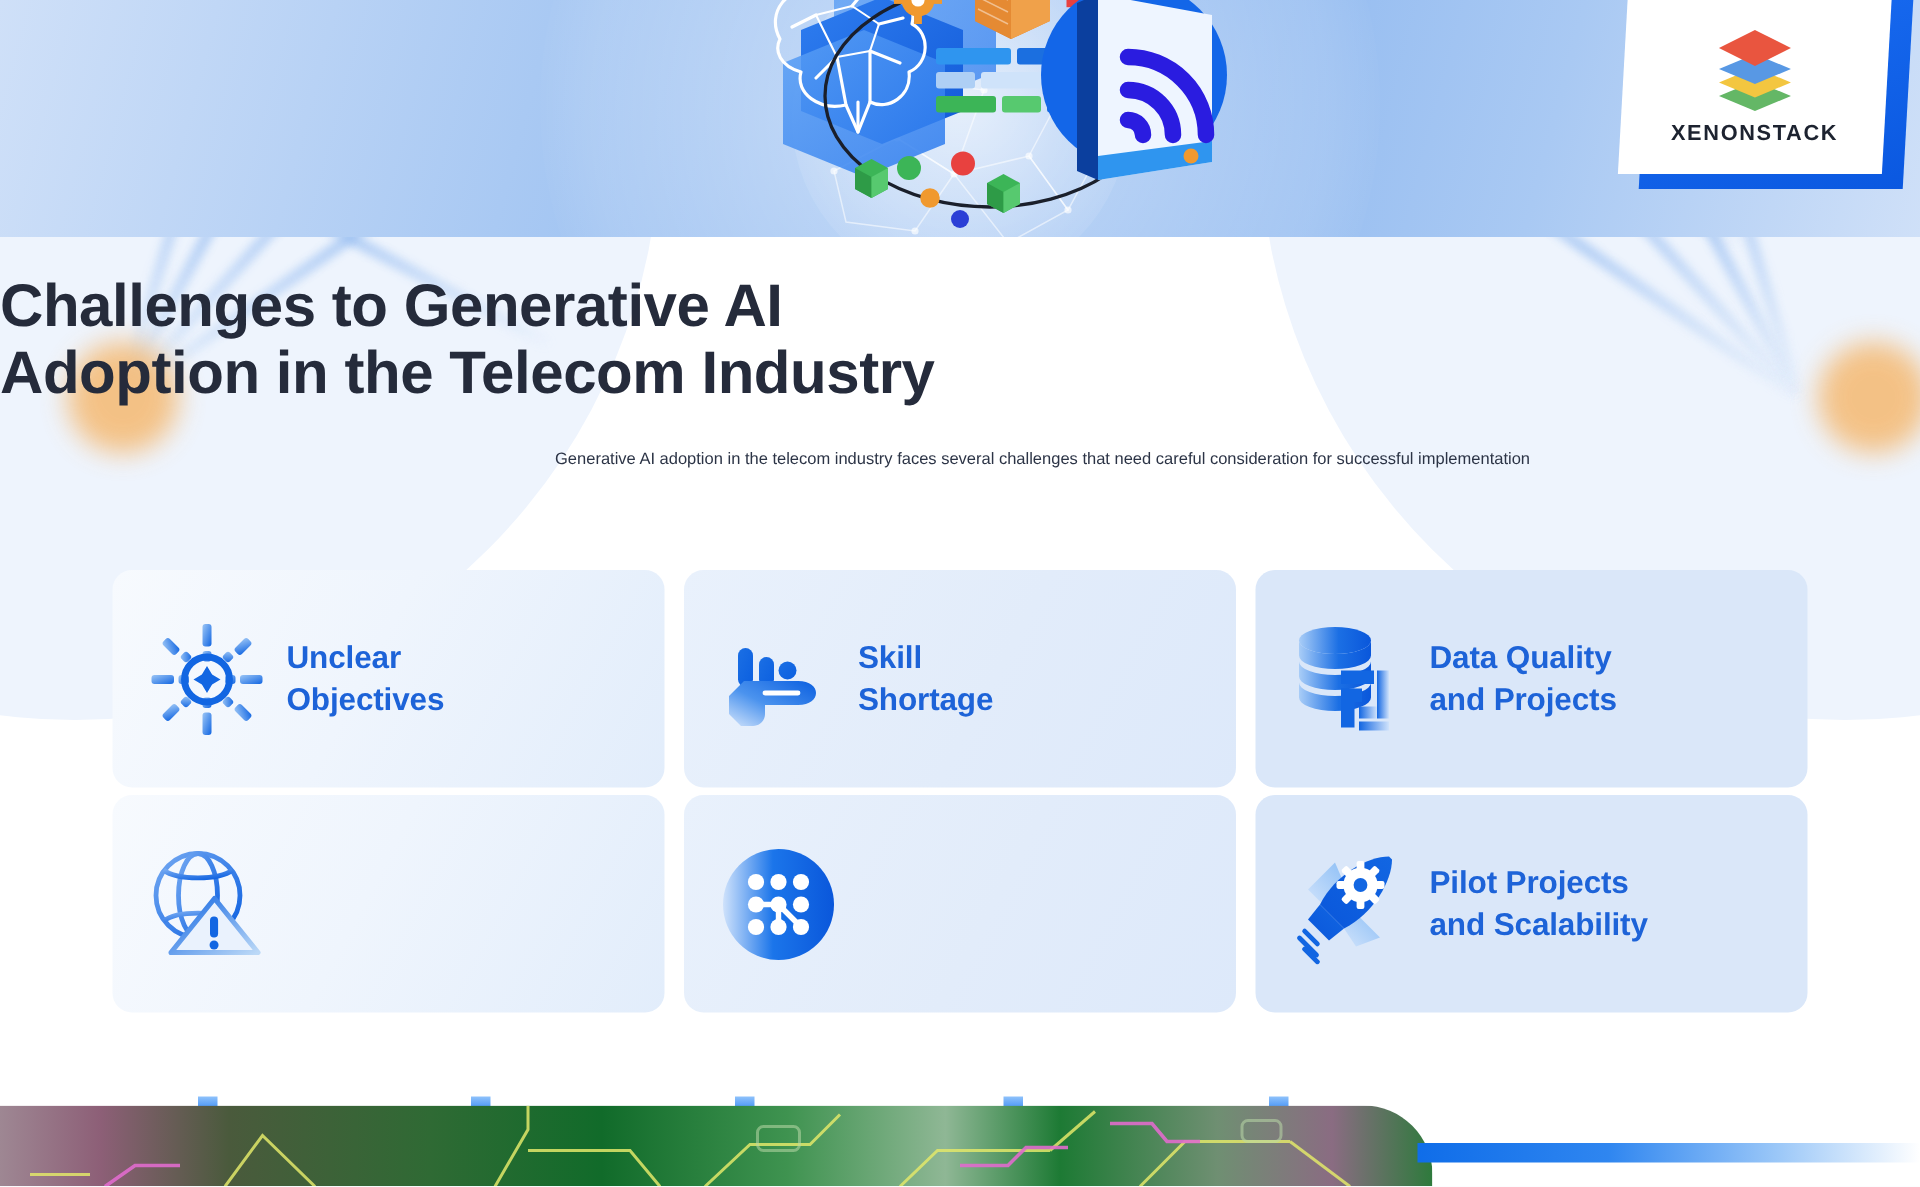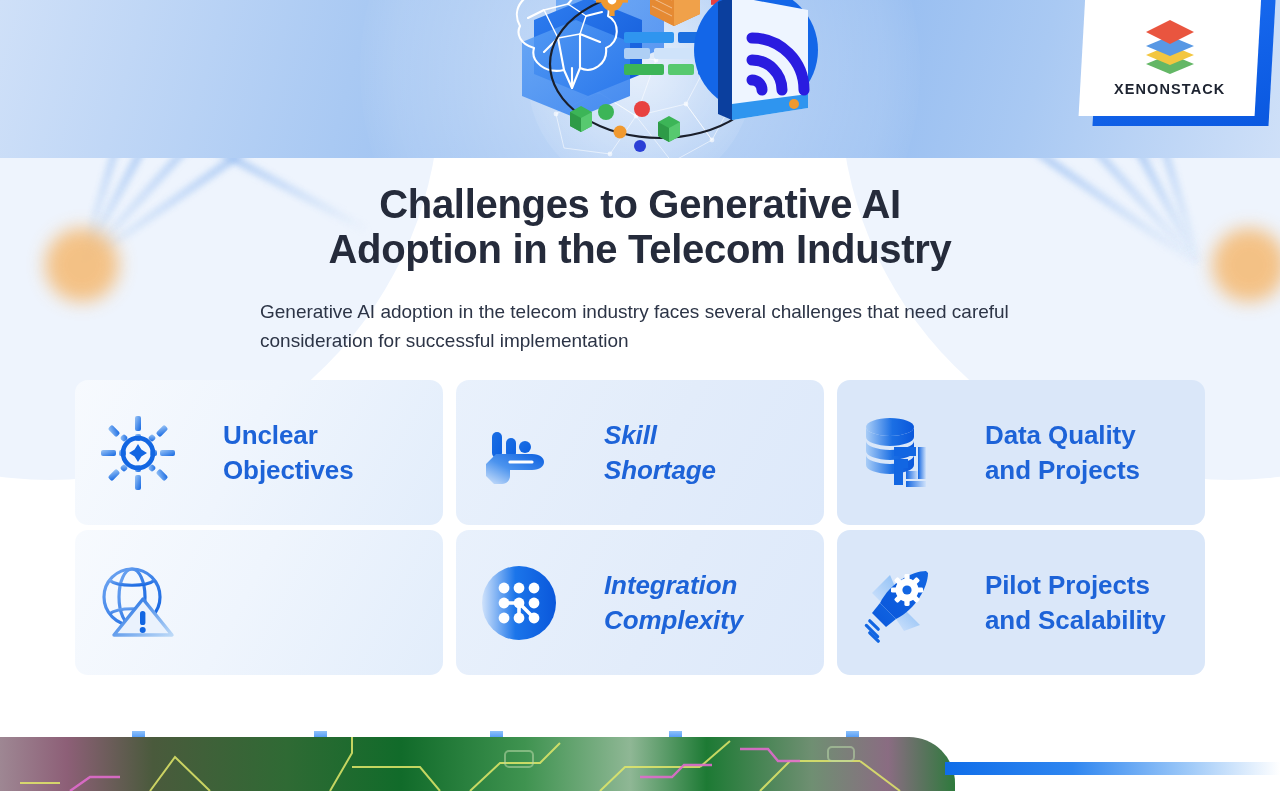--- a/index.html
+++ b/index.html
@@ -128,35 +128,34 @@
     letter-spacing: 1.1px;
     color: #1d2330;
   }
 
   
   .title {
     position: absolute;
     left: 0;
     top: 182px;
     width: 1280px;
-    text-align: center;
     font-size: 40px;
     line-height: 1.12;
     font-weight: 700;
     color: #252b3b;
     letter-spacing: -0.3px;
   }
   .subtitle {
     position: absolute;
     left: 50%;
     top: 298px;
     transform: translateX(-50%);
     width: 760px;
-    text-align: left;
-    font-size: 19px;
+    text-align: right;
+    font-size: 11px;
     line-height: 1.5;
     color: #2c3446;
   }
 
   
   .grid {
     position: absolute;
     left: 75px;
     top: 380px;
     width: 1130px;
@@ -168,38 +167,37 @@
   }
   .card {
     border-radius: 13px;
     display: flex;
     align-items: center;
     padding-left: 20px;
     box-sizing: border-box;
     gap: 10px;
   }
   .card.t-1 { background: linear-gradient(118deg, #f7fafe 0%, #eff5fd 46%, #e2edfb 100%); }
-  .card.t-2 { background: linear-gradient(118deg, #e9f1fc 0%, #e2ecfa 55%, #dde9fa 100%); font-style: italic; }
+  .card.t-2 { background: linear-gradient(118deg, #e9f1fc 0%, #e2ecfa 55%, #dde9fa 100%); }
   .card.t-3 { background: #dae7f9; }
   .card-icon {
     width: 86px;
     height: 86px;
     flex: 0 0 86px;
     display: flex;
     align-items: center;
     justify-content: center;
   }
   .card-label {
-    font-size: 26px;
+    font-size: 21px;
     line-height: 1.33;
     font-weight: 700;
     color: #1d63d8;
     letter-spacing: -0.1px;
     white-space: pre-line;
-    margin-left: 32px;
   }
 
   
   .bottom-strip {
     position: absolute;
     left: 0;
     top: 737px;
     width: 955px;
     height: 54px;
     border-top-right-radius: 0;
@@ -565,22 +563,20 @@
               <circle cx="52" cy="22" r="5.4"></circle>
             <circle cx="22" cy="37" r="5.4"></circle>
               <circle cx="37" cy="37" r="5.4"></circle>
               <circle cx="52" cy="37" r="5.4"></circle>
             <circle cx="22" cy="52" r="5.4"></circle>
               <circle cx="37" cy="52" r="5.4"></circle>
               <circle cx="52" cy="52" r="5.4"></circle>
           </g>
         </svg>
       </div>
-      <div class="card-label">Integration
-Complexity</div>
     </div>
 
     <div class="card t-3">
       <div class="card-icon">
         <svg width="80" height="80" viewBox="0 0 80 80">
           <defs>
               <linearGradient id="g6" x1="1" y1="0" x2="0" y2="1">
             <stop offset="0" stop-color="#1266e2"></stop>
                 <stop offset="1" stop-color="#0a57db"></stop>
               </linearGradient>

